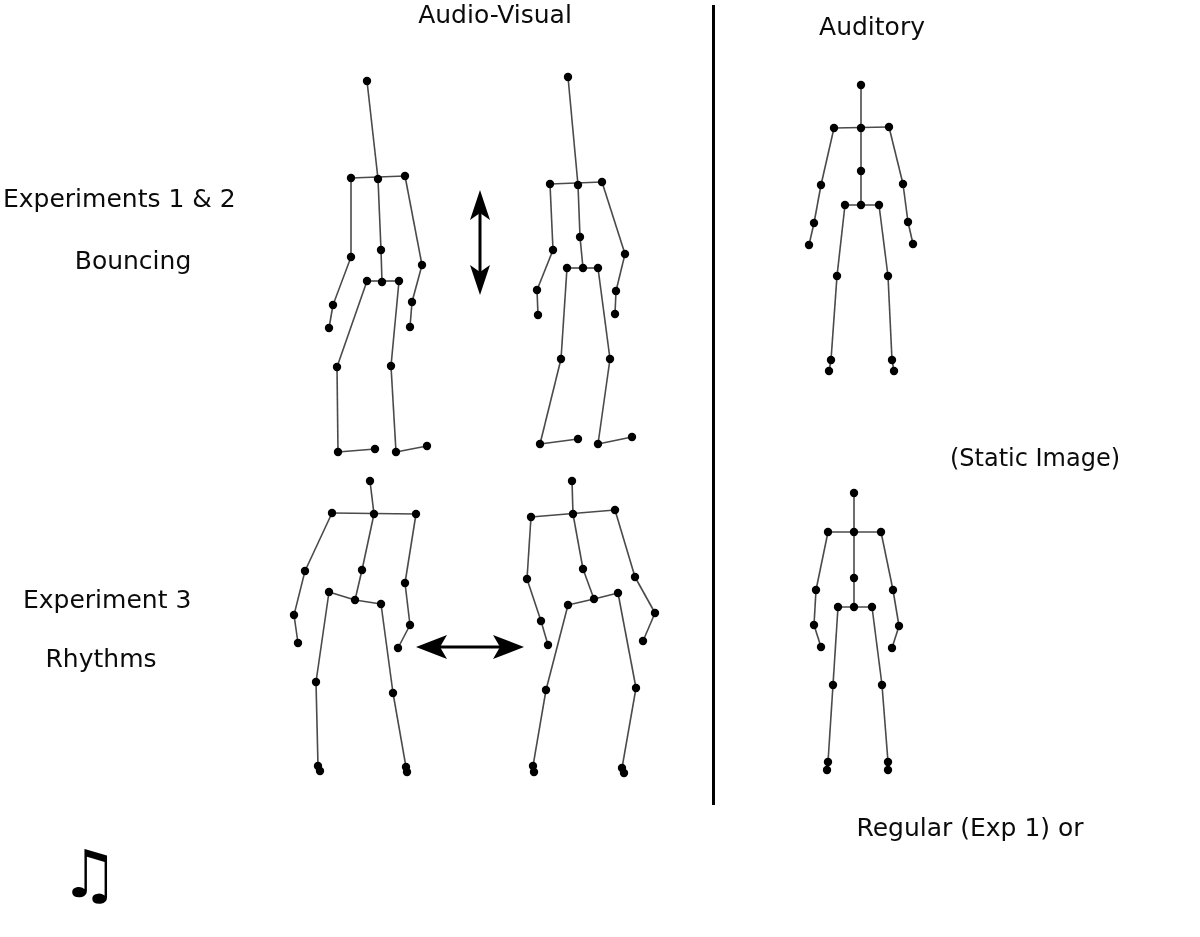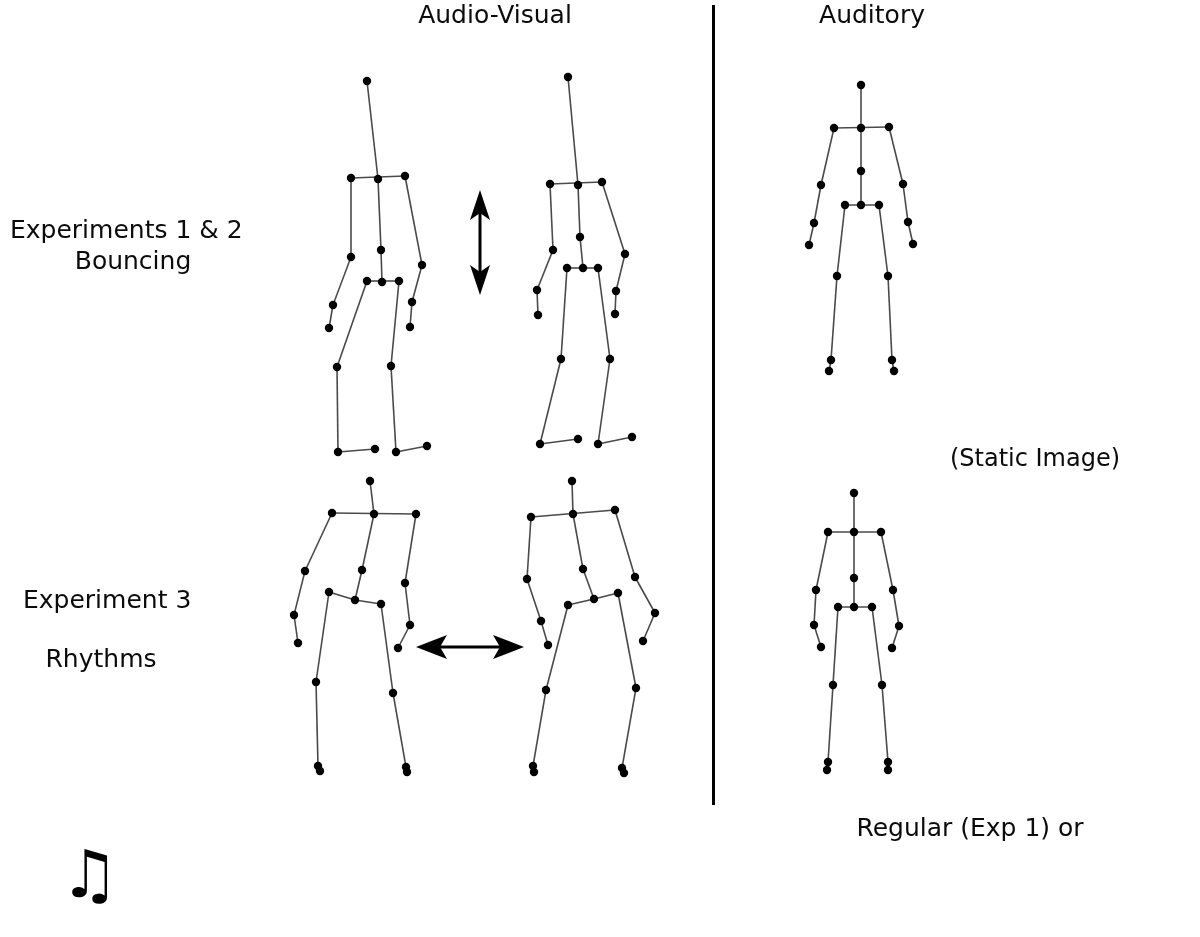--- a/index.html
+++ b/index.html
@@ -27,25 +27,25 @@
   }
   .arrow{position:absolute;}
 </style>
 </head>
 <body>
 
 <div class="stage">
 
   <div class="lbl col-head center" style="left:495px;top:2px;">Audio-Visual</div>
 
-  <div class="lbl col-head center" style="left:872px;top:2px;">Auditory</div>
+  <div class="lbl col-head center" style="left:872px;top:14px;">Auditory</div>
 
   <div class="divider" style="left:712px;top:5px;height:800px;"></div>
 
-  <div class="lbl row-label" style="left:10px;top:186px;margin-top:31px;">Experiments 1 &amp; 2</div>
+  <div class="lbl row-label" style="left:3px;top:186px;">Experiments 1 &amp; 2</div>
   <div class="lbl row-label center" style="left:133px;top:248px;">Bouncing</div>
 
   <div class="lbl row-label" style="left:16px;top:587px;margin-left:7px;">Experiment 3</div>
   <div class="lbl row-label center" style="left:101px;top:646px;">Rhythms</div>
 
   <div class="arrow" style="left:462px;top:190px;">
     <svg width="36" height="105" viewBox="0 0 36 105">
       <line x1="18" y1="14" x2="18" y2="91" stroke="#000" stroke-width="3"></line>
       <polygon points="18,0 28,30 18,23 8,30" fill="#000"></polygon>
       <polygon points="18,105 28,75 18,82 8,75" fill="#000"></polygon>

